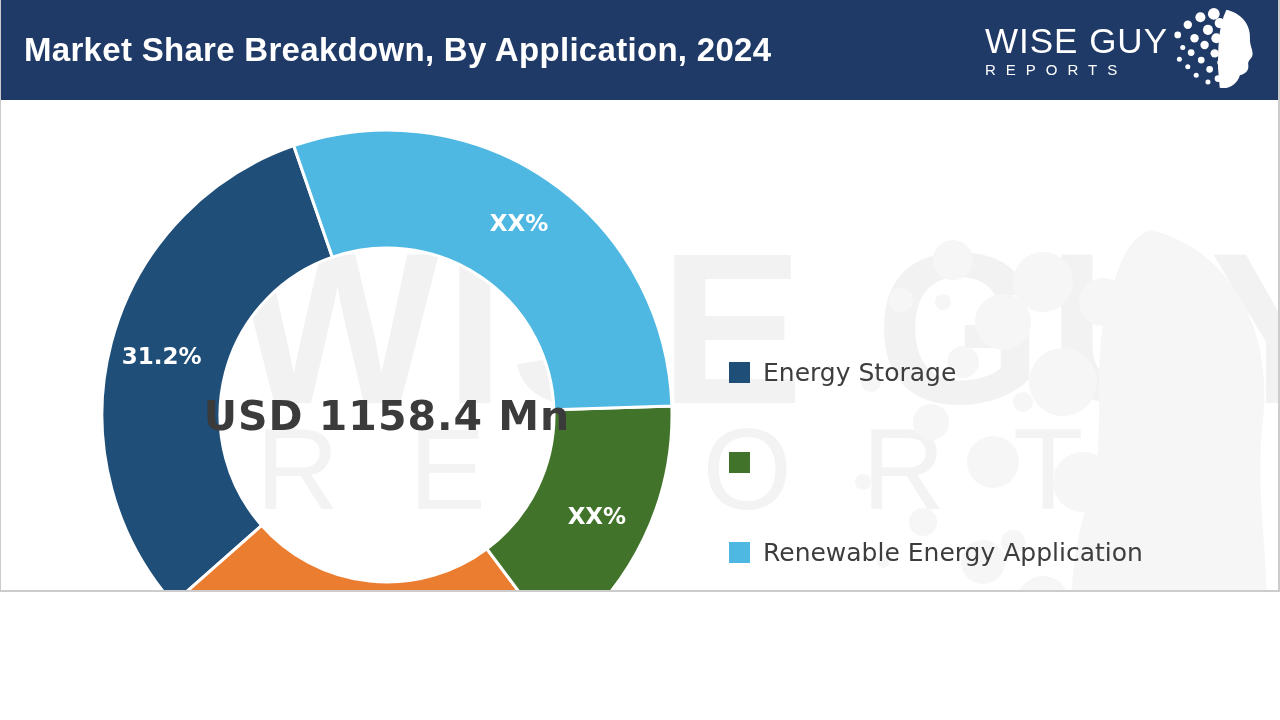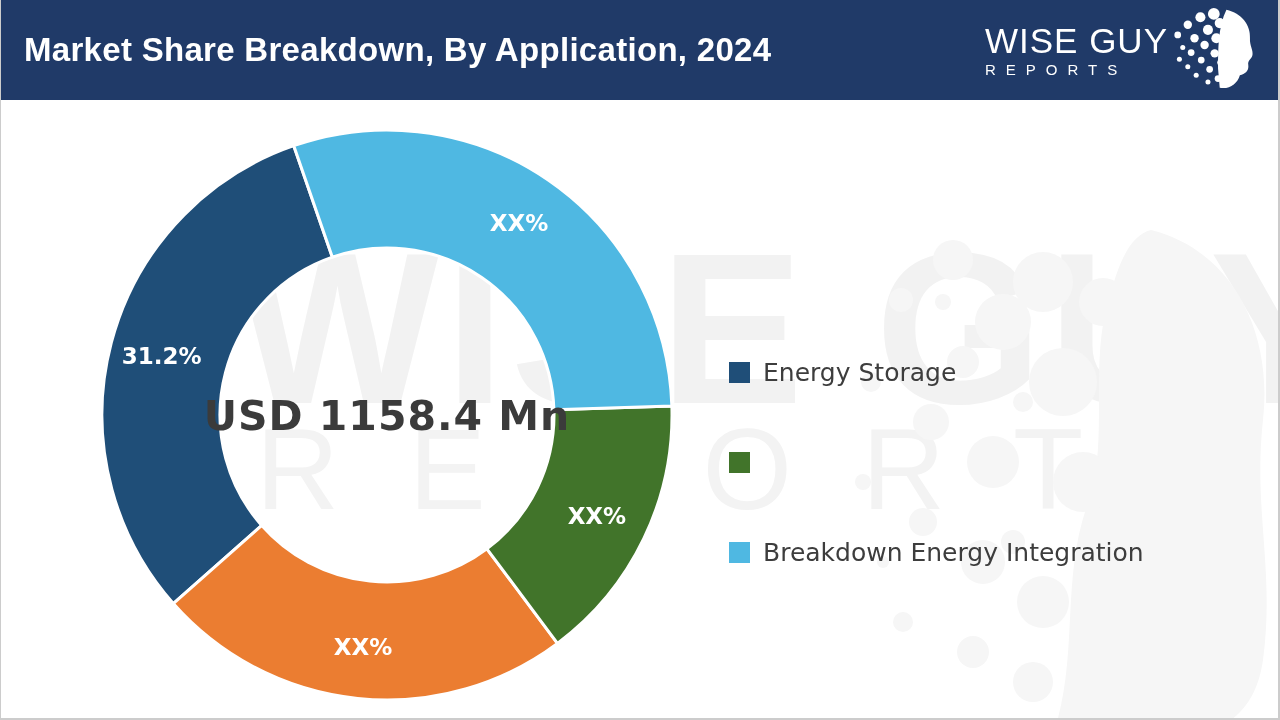--- a/index.html
+++ b/index.html
@@ -4,21 +4,21 @@
 <style>
   html,body { margin:0; padding:0; }
   body {
     width:1280px; height:720px;
     background:#ffffff;
     font-family:"DejaVu Sans", sans-serif;
     overflow:hidden;
   }
   .page {
     position:absolute; left:0; top:0;
-    width:1280px; height:720px;
+    width:1280px; height:592px;
     box-sizing:border-box;
     border-left:1px solid #cccccc;
     border-right:2px solid #cccccc;
     border-bottom:2px solid #cccccc;
     background:#ffffff;
     overflow:hidden;
   }
   
   .header {
     position:absolute; top:0; left:-1px; right:-2px; height:100px;
@@ -177,18 +177,18 @@
     <div class="legend" id="legend">
         <div class="legend-item">
           <div class="legend-swatch" style="background: rgb(31, 78, 120);"></div>
           <div class="legend-label">Energy Storage</div>
         </div>
         <div class="legend-item">
           <div class="legend-swatch" style="background: rgb(65, 116, 42);"></div>
         </div>
         <div class="legend-item">
           <div class="legend-swatch" style="background: rgb(79, 184, 226);"></div>
-          <div class="legend-label">Breakdown Energy Integration</div>
+          <div class="legend-label">Renewable Energy Application</div>
         </div>
       </div>
   </div>
 
 </div>
 
 </body></html>

